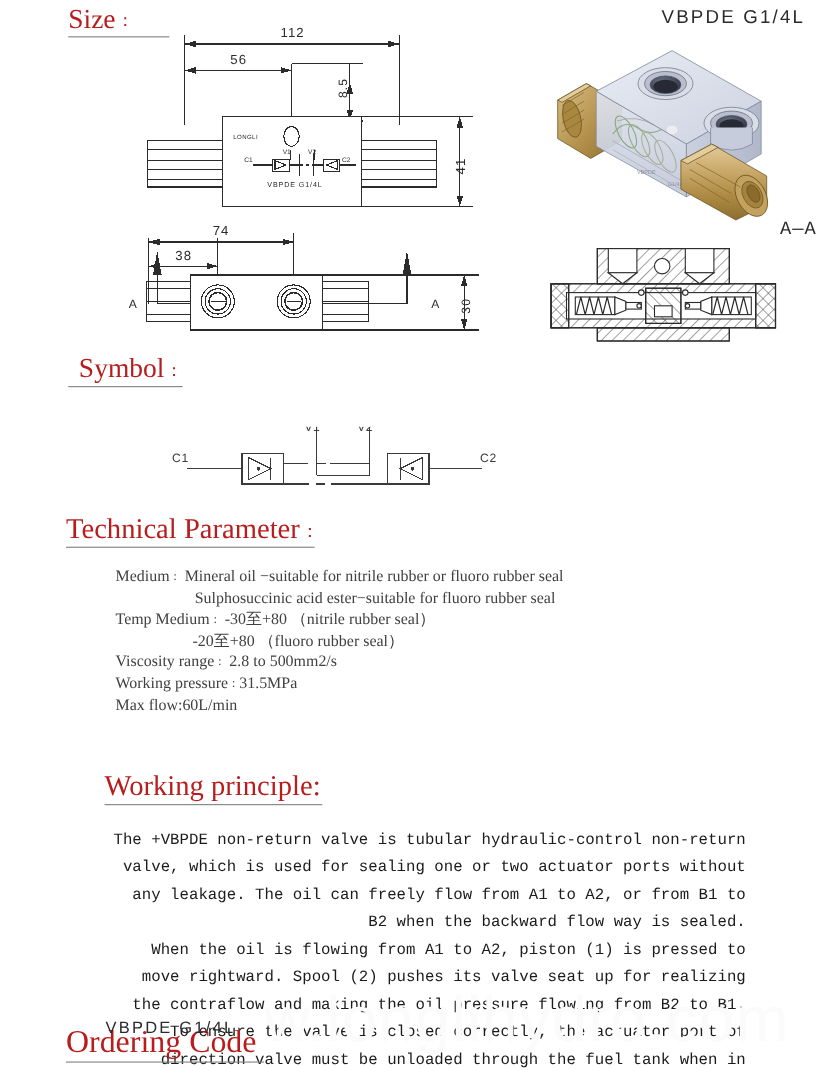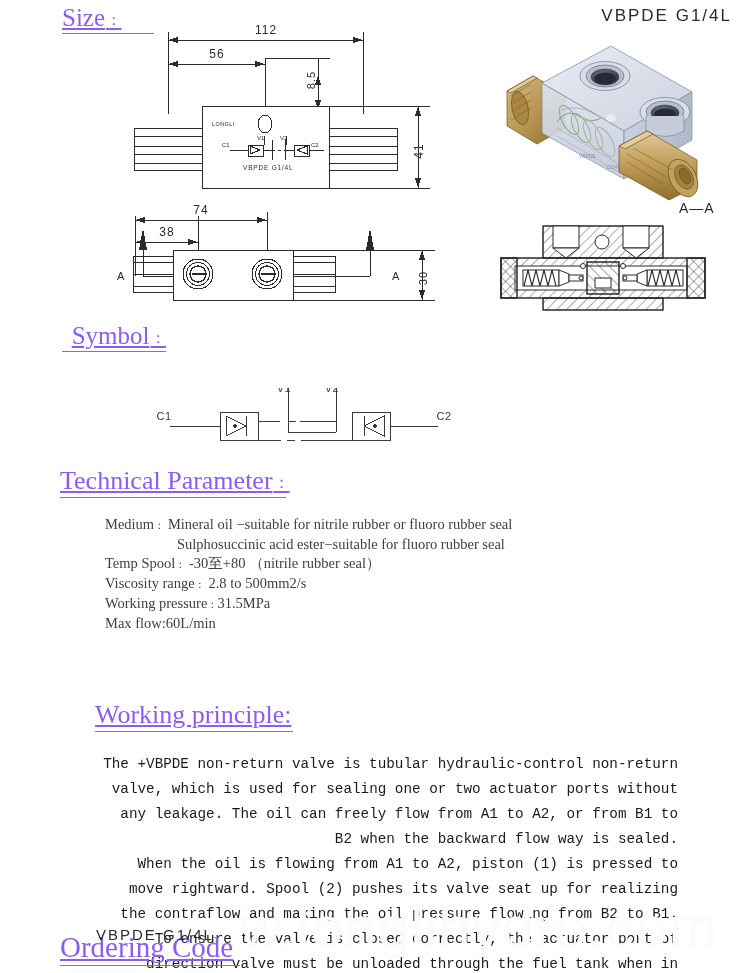--- a/index.html
+++ b/index.html
@@ -34,23 +34,22 @@
     pointer-events: none;
     user-select: none;
     z-index: 5;
   }
 
   
   .sec-head {
     position: absolute;
     font-family: "Liberation Serif", serif;
     font-weight: 400;
-    color: #8b5cf6;
+    color: #b91c1c;
     white-space: nowrap;
-    text-decoration: underline;
   }
   .sec-head .rule {
     display: block;
     height: 1px;
     background: #808080;
     margin-top: 1px;
   }
   .sec-head .colon {
     font-size: 0.62em;
     vertical-align: 0.05em;
@@ -85,24 +84,25 @@
   }
   #order-code {
     position: absolute;
     left: 96px;
     top: 926px;
     font-size: 15px;
     letter-spacing: 2px;
   }
   #aa-label {
     position: absolute;
-    left: 679px;
+    left: 709px;
     top: 200px;
-    font-size: 14px;
+    font-size: 17px;
     letter-spacing: 1px;
+    font-family: Liberation Mono, monospace;
   }
 
   
   .drawing {
     position: absolute;
   }
 
   
   #tech-body {
     position: absolute;
@@ -470,23 +470,24 @@
     <span class="rule"></span>
   </div>
 
   <div id="tech-body">
     <div class="ln">
       <span>Medium</span><span class="mini-colon">：</span>
       <span>Mineral oil −suitable for nitrile rubber or fluoro rubber seal</span>
     </div>
     <div class="ln ind1">Sulphosuccinic acid ester−suitable for fluoro rubber seal</div>
     <div class="ln">
-      <span>Temp Spool</span><span class="mini-colon">：</span>
+      <span>Temp Medium</span><span class="mini-colon">：</span>
       <span>-30至+80 （nitrile rubber seal）</span>
     </div>
+    <div class="ln ind2">-20至+80 （fluoro rubber seal）</div>
     <div class="ln">
       <span>Viscosity range</span><span class="mini-colon">：</span>
       <span>2.8 to 500mm2/s</span>
     </div>
     <div class="ln">
       <span>Working pressure</span><span class="mini-colon">：</span><span>31.5MPa</span>
     </div>
     <div class="ln">Max flow:60L/min</div>
   </div>
 

